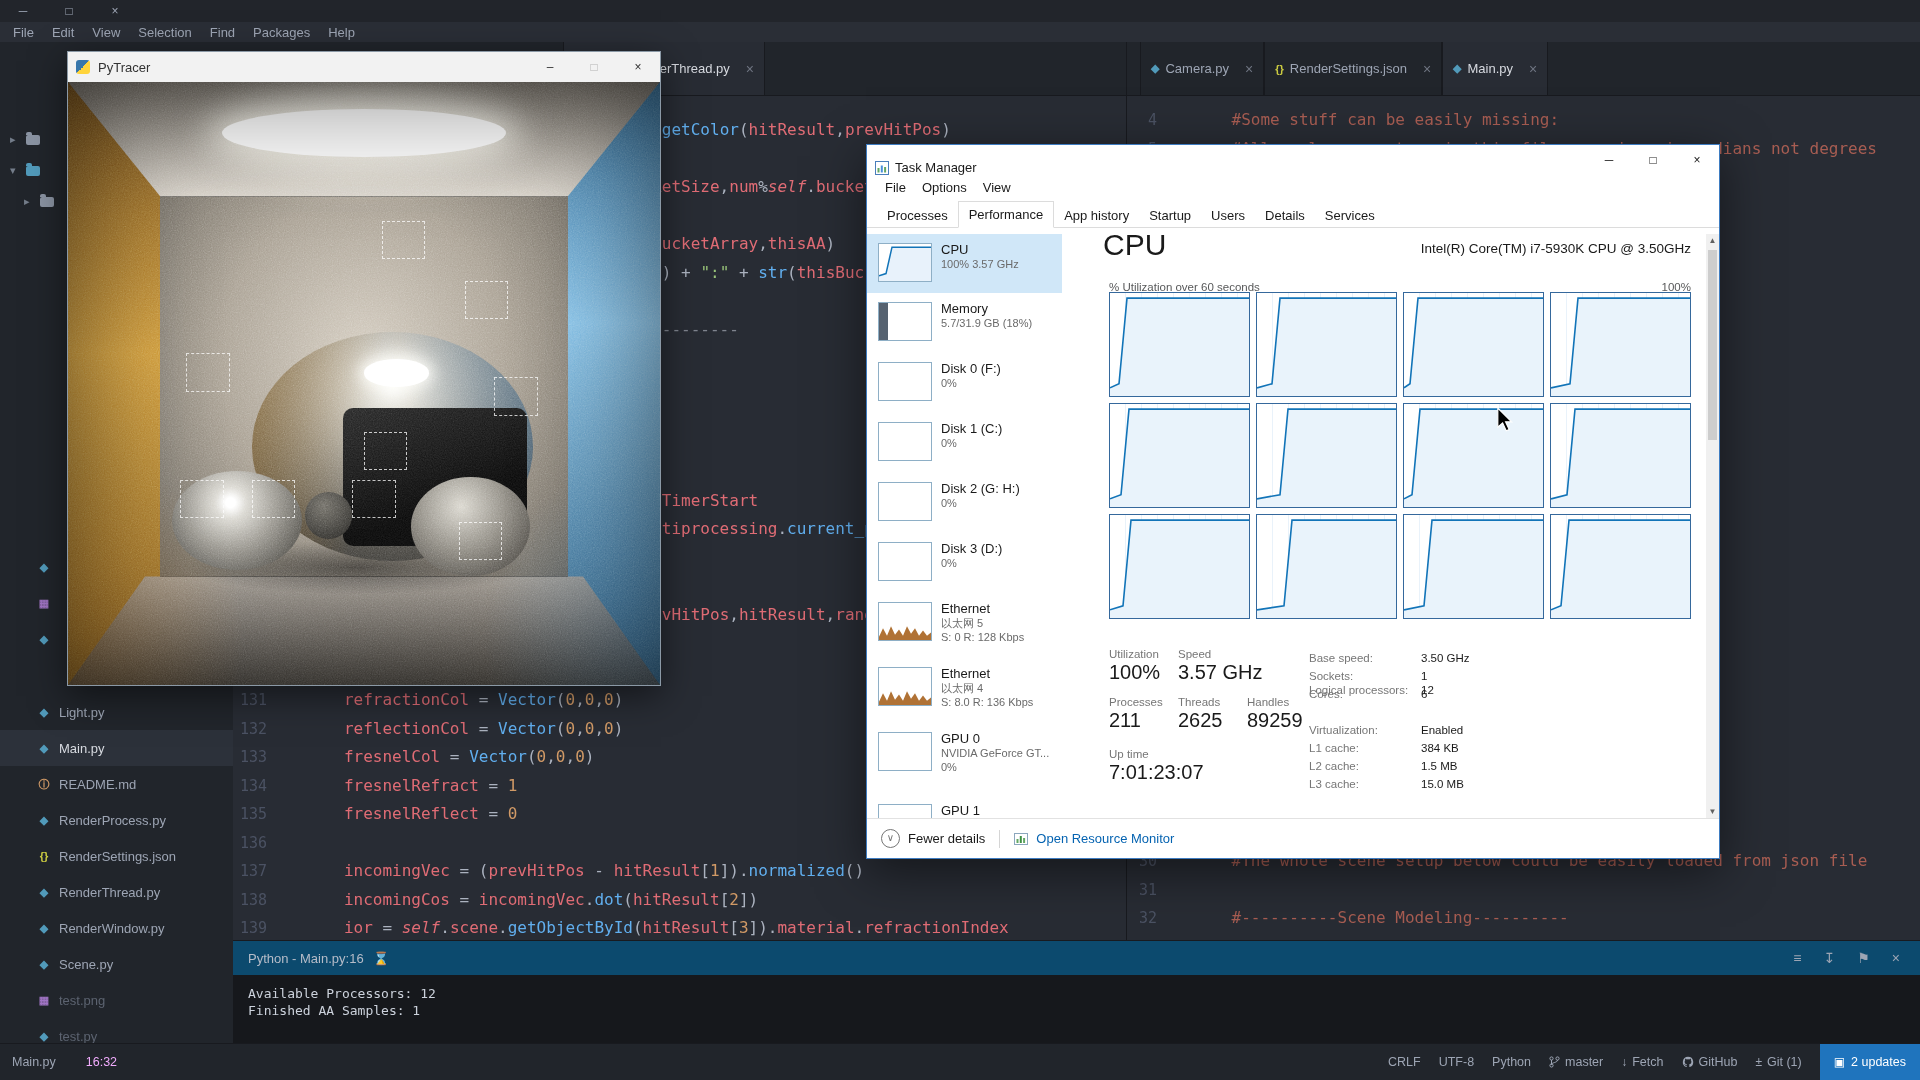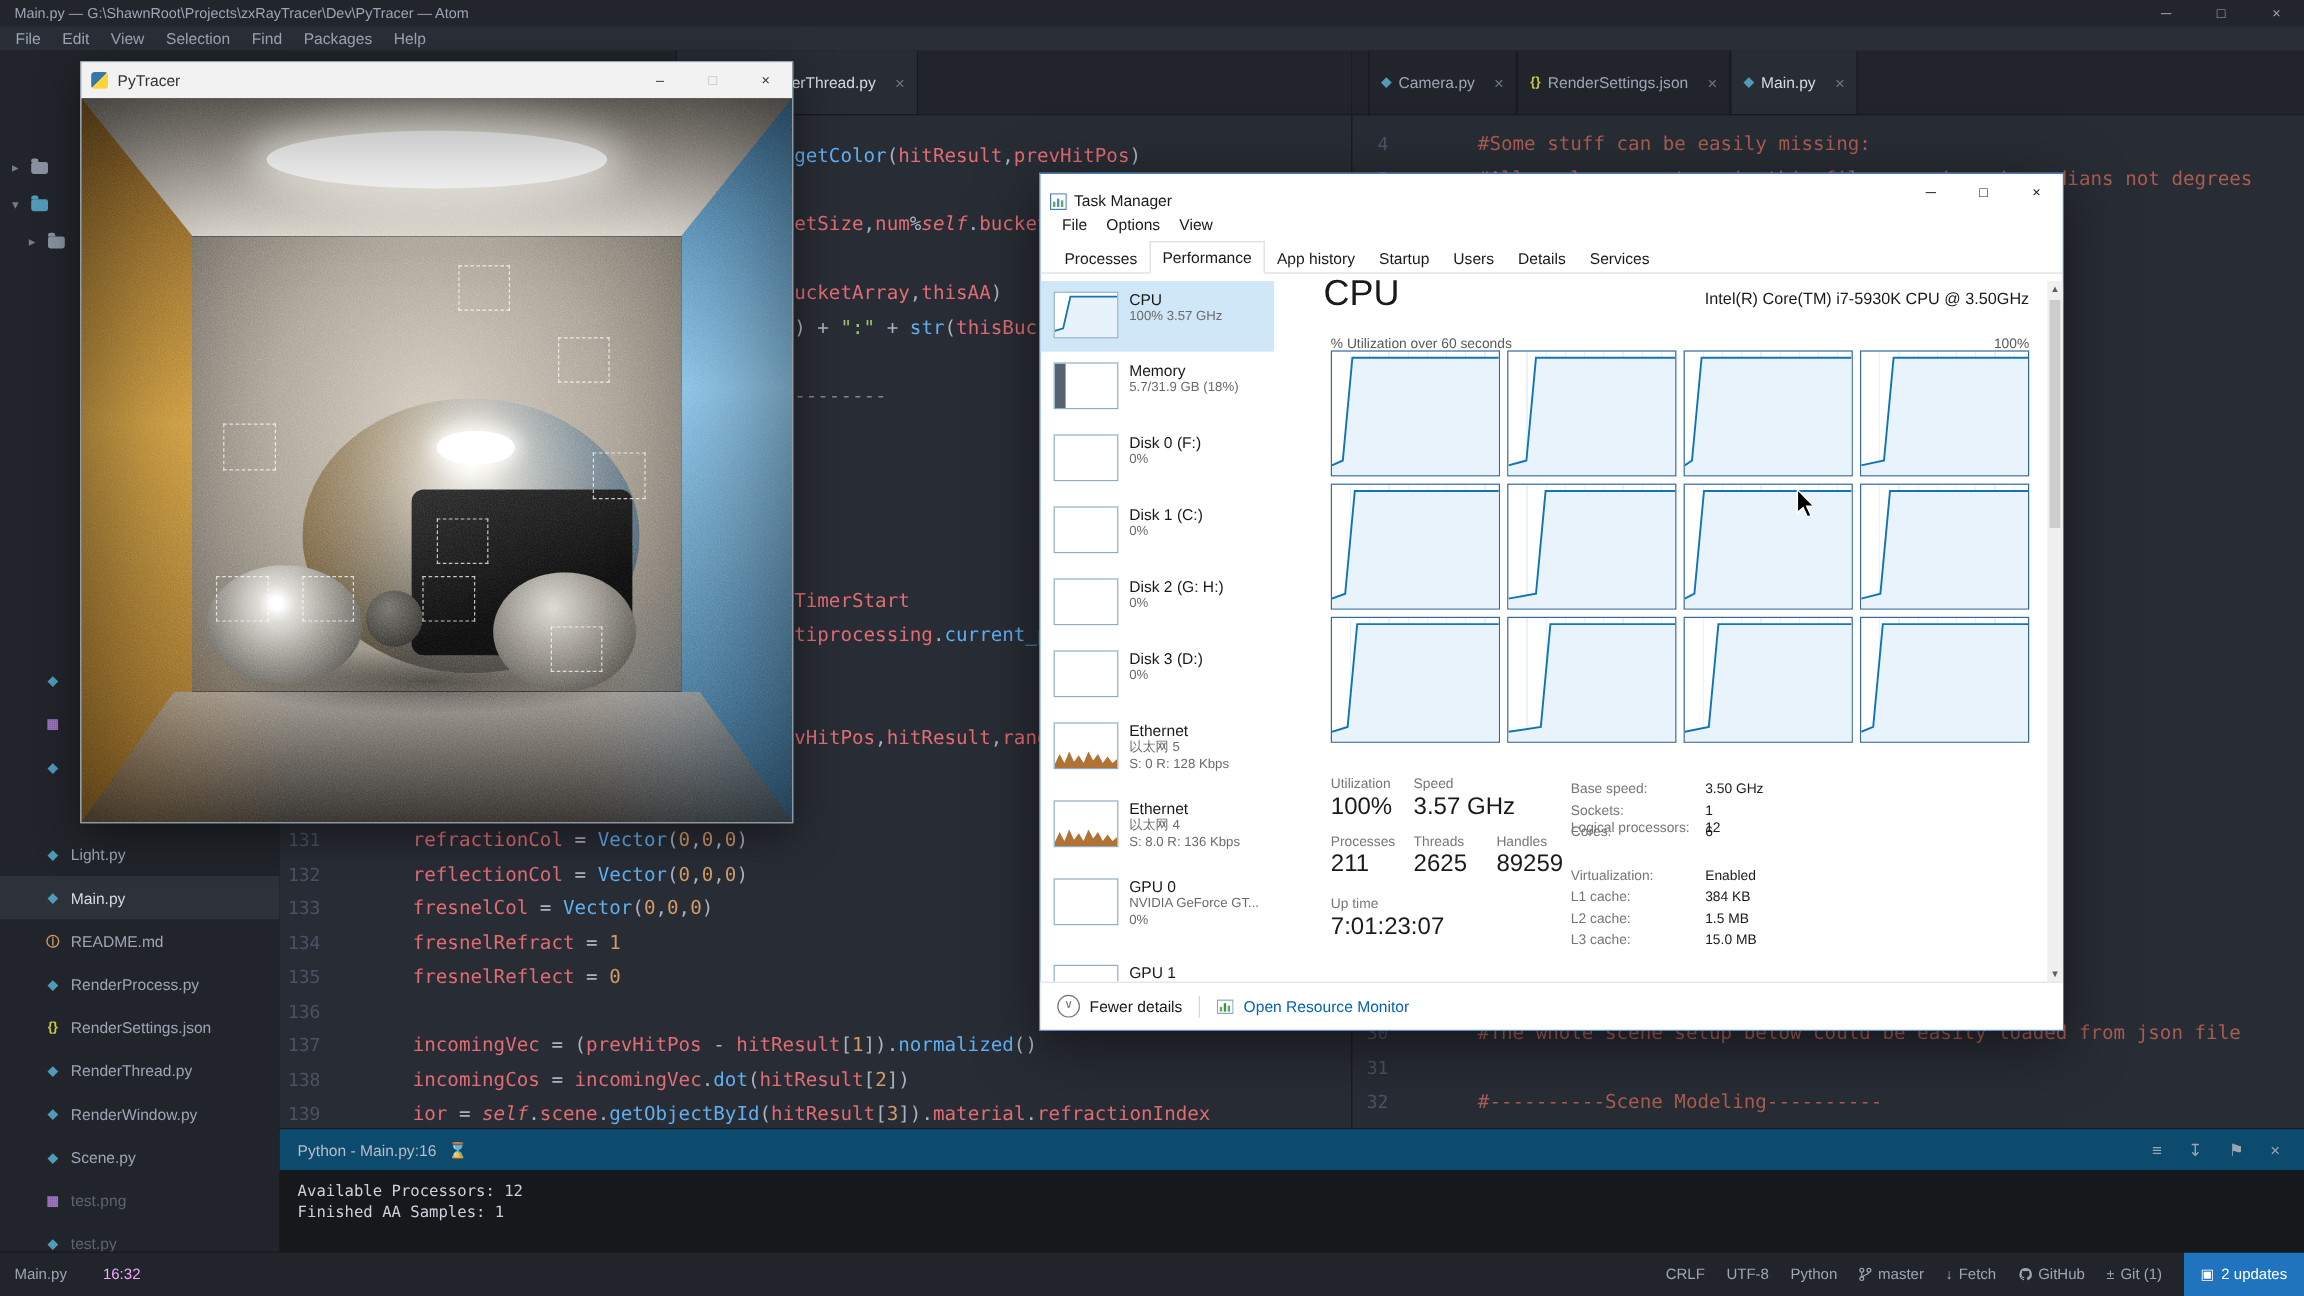--- a/index.html
+++ b/index.html
@@ -188,21 +188,20 @@
 
   .cursor{position:absolute;left:1495px;top:408px;z-index:50;pointer-events:none;}
 </style>
 </head>
 <body>
 
 <div class="screen">
 
   <div class="atom">
     <div class="atom-titlebar">
-      <span class="atom-title">Main.py — G:\ShawnRoot\Projects\zxRayTracer\Dev\PyTracer — Atom</span>
       <span class="wctl">
         <span>─</span>
         <span>□</span>
         <span>×</span>
       </span>
     </div>
     <div class="atom-menubar" id="atom-menus">
         <span class="menu-item">File</span>
         <span class="menu-item">Edit</span>
         <span class="menu-item">View</span>

